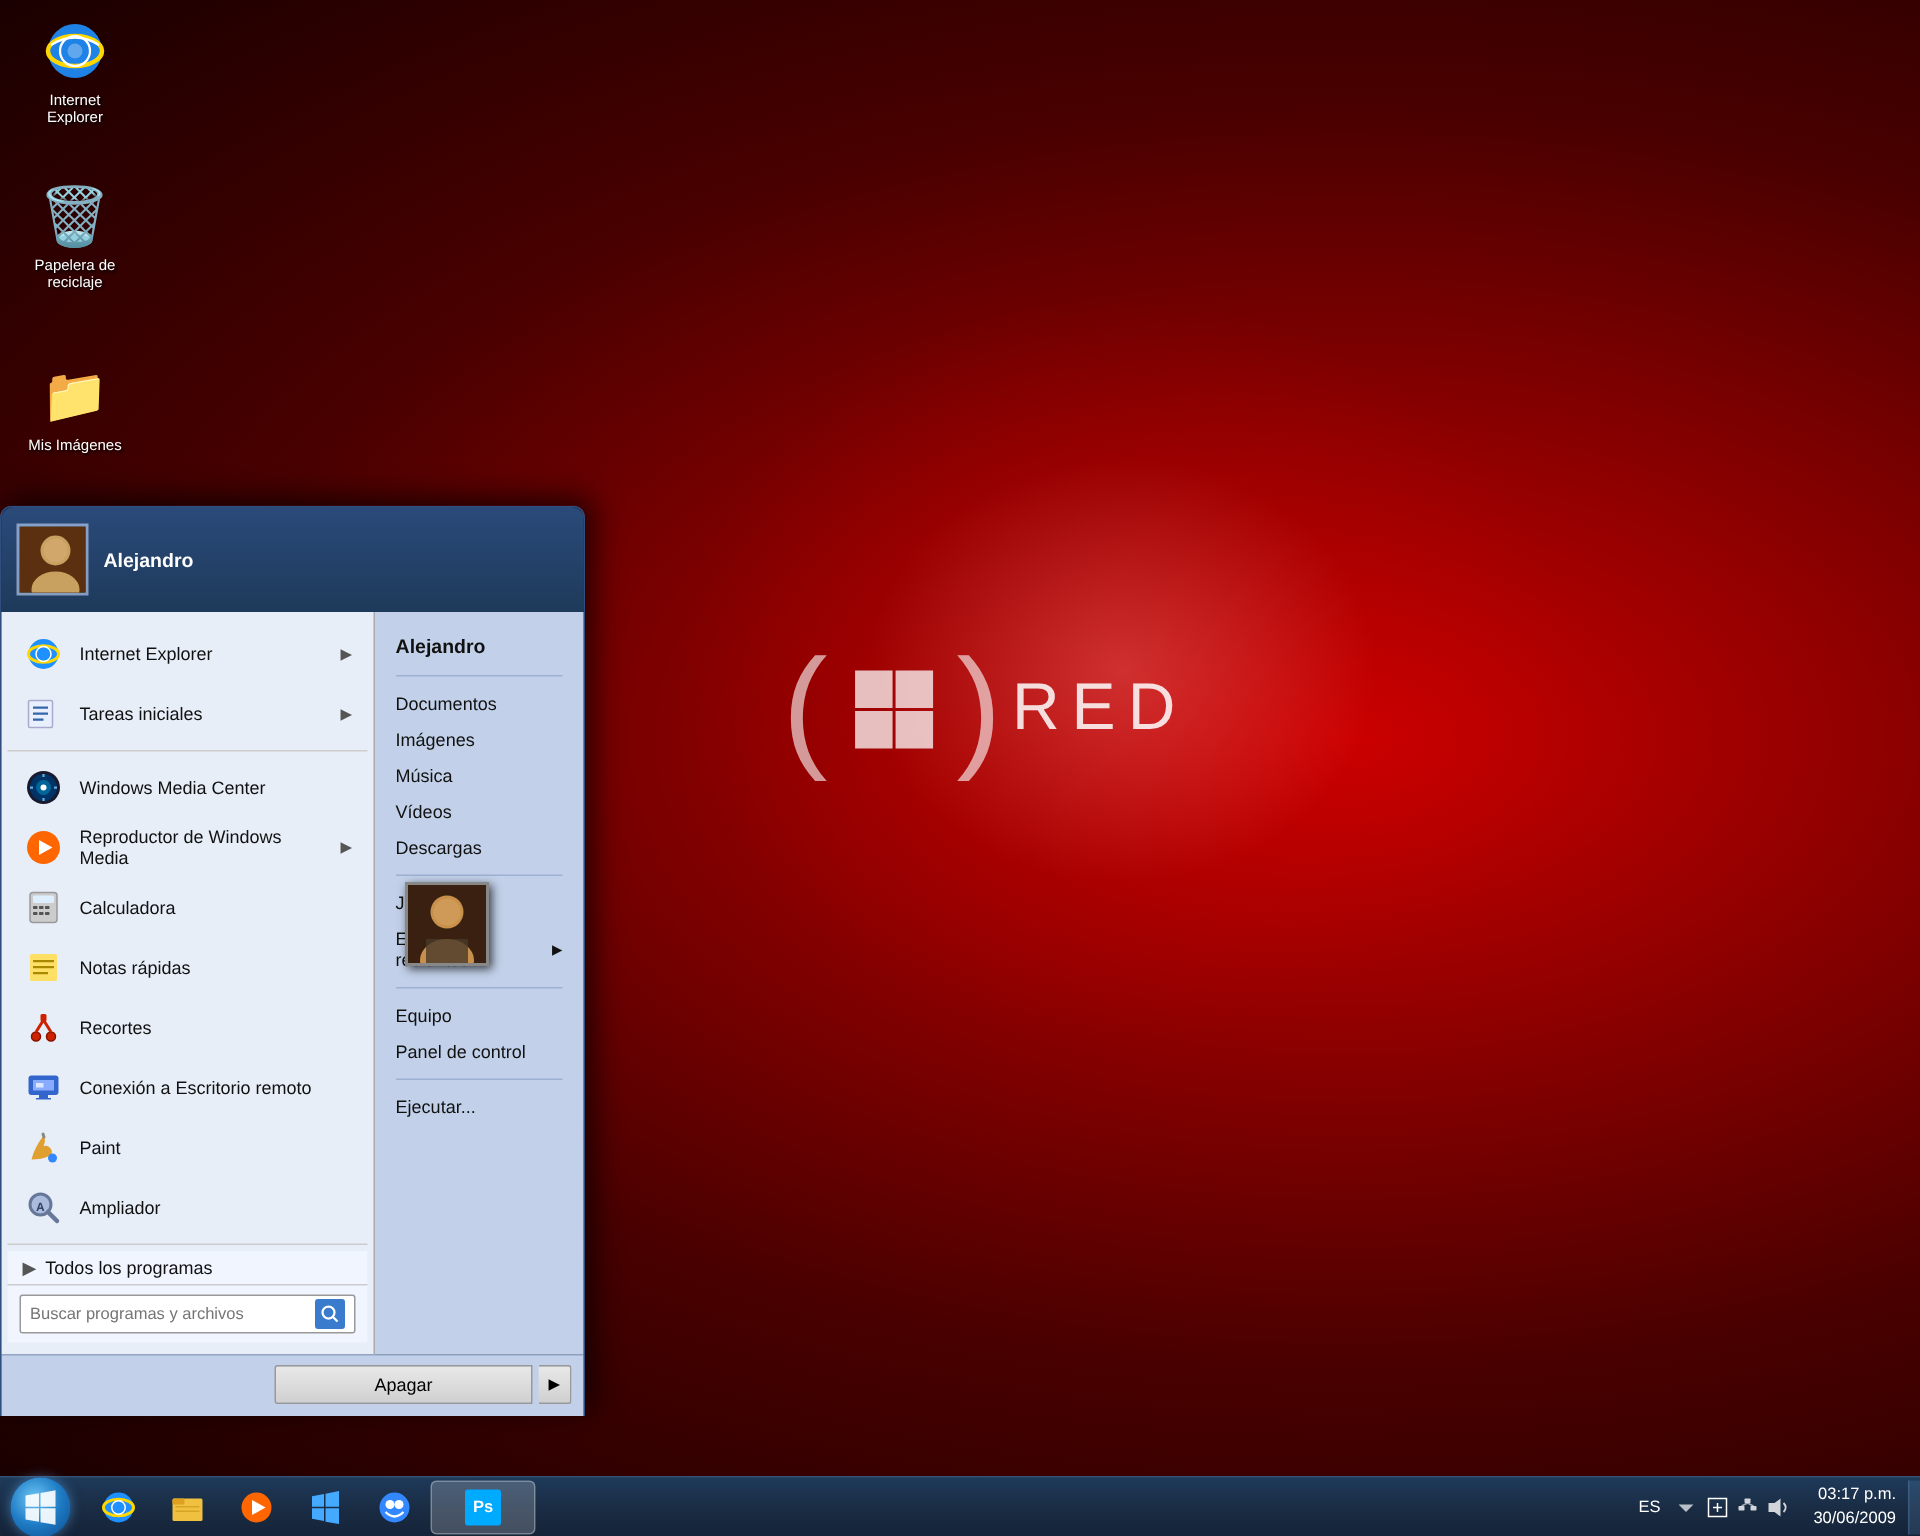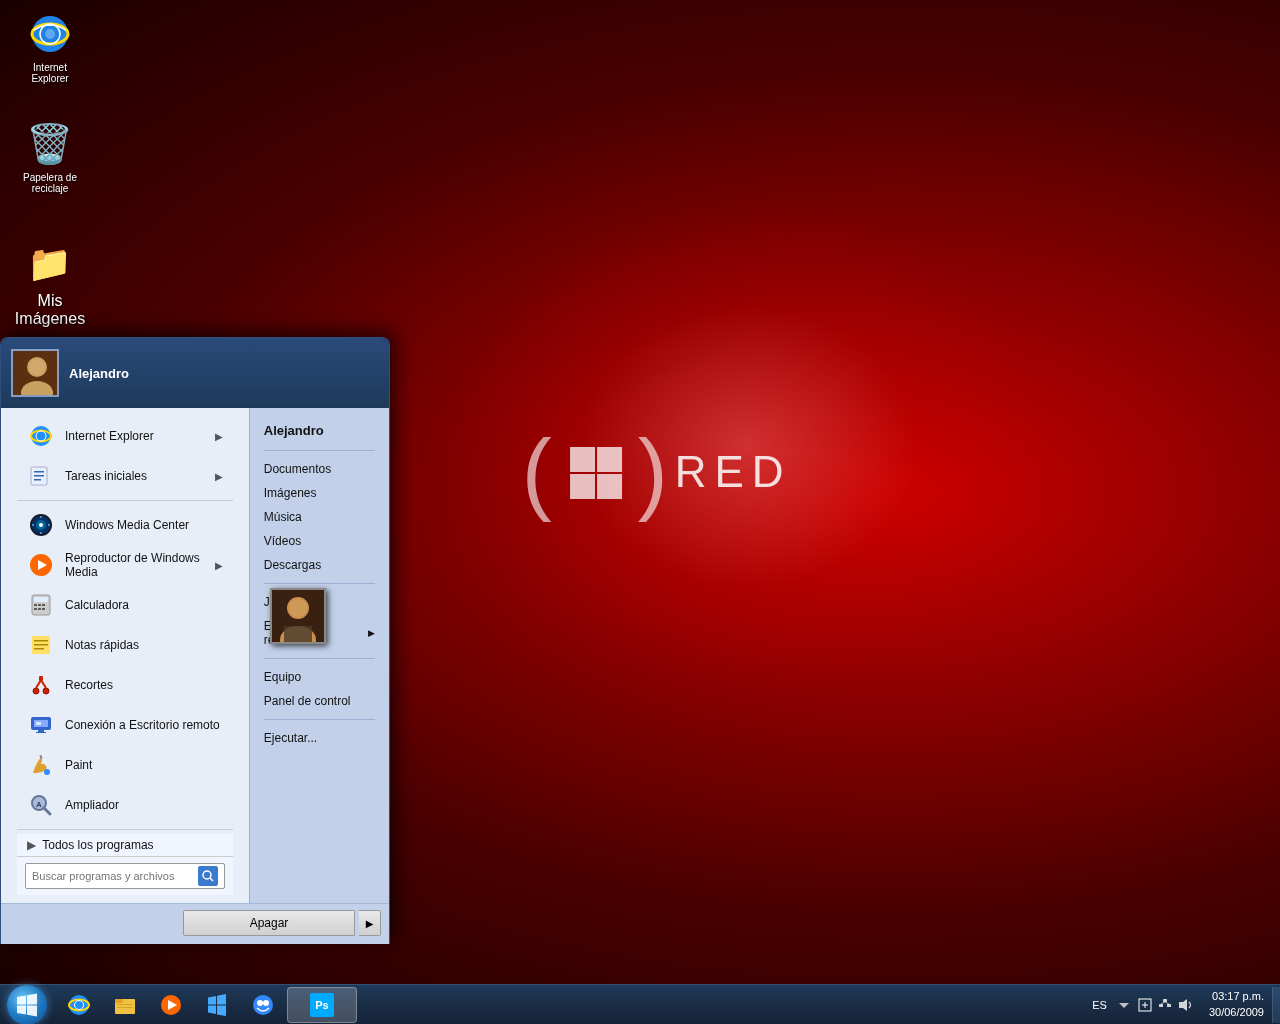--- a/index.html
+++ b/index.html
@@ -206,21 +206,21 @@
 
     .start-menu-body {
       display: flex;
       flex: 1;
     }
 
     
     .start-left {
       width: 250px;
       background: rgba(240,245,255,0.97);
-      padding: 8px 16px;
+      padding: 8px 4px;
       border-right: 1px solid #aaa;
     }
 
     .menu-item {
       display: flex;
       align-items: center;
       padding: 6px 10px;
       cursor: pointer;
       gap: 10px;
       position: relative;
@@ -414,21 +414,21 @@
     <div class="icon-label" style="font-size:10px;">Internet<br>Explorer</div>
   </div>
 
   <div class="desktop-icon" style="top:120px;left:10px;">
     <div class="icon-img" style="font-size:38px;">🗑️</div>
     <div class="icon-label" style="font-size:10px;">Papelera de<br>reciclaje</div>
   </div>
 
   <div class="desktop-icon" style="top:240px;left:10px;">
     <div class="icon-img" style="font-size:36px;">📁</div>
-    <div class="icon-label" style="font-size:16px;">Mis Imágenes</div>
+    <div class="icon-label" style="font-size:10px;">Mis Imágenes</div>
   </div>
 
   <div id="start-menu">
 
     <div class="start-menu-top">
       <div class="user-avatar">
         <div class="user-avatar-img">
           
           <svg width="48" height="48" viewBox="0 0 48 48">
             <rect width="48" height="48" fill="#5a3010"></rect>

